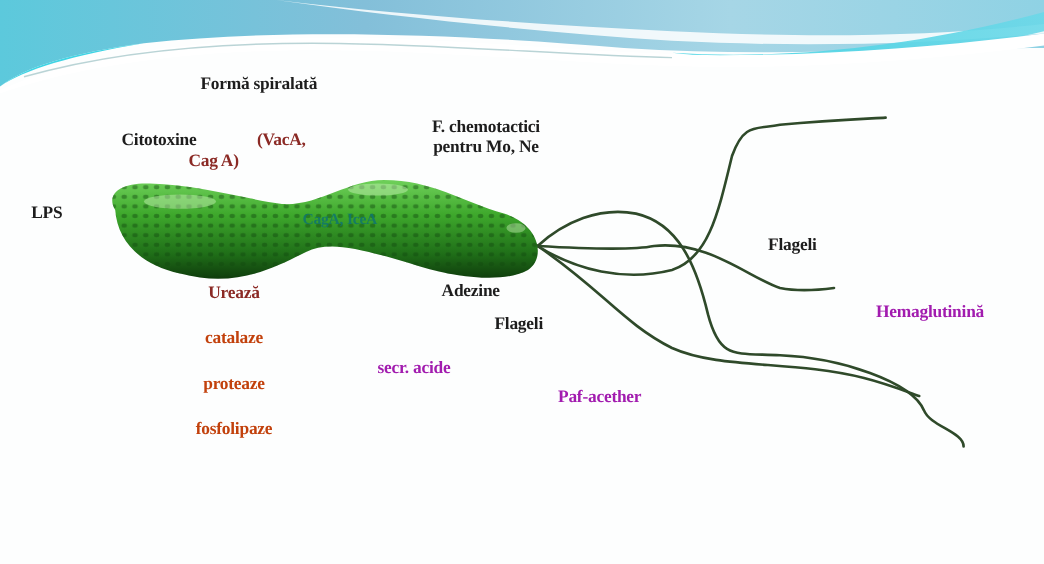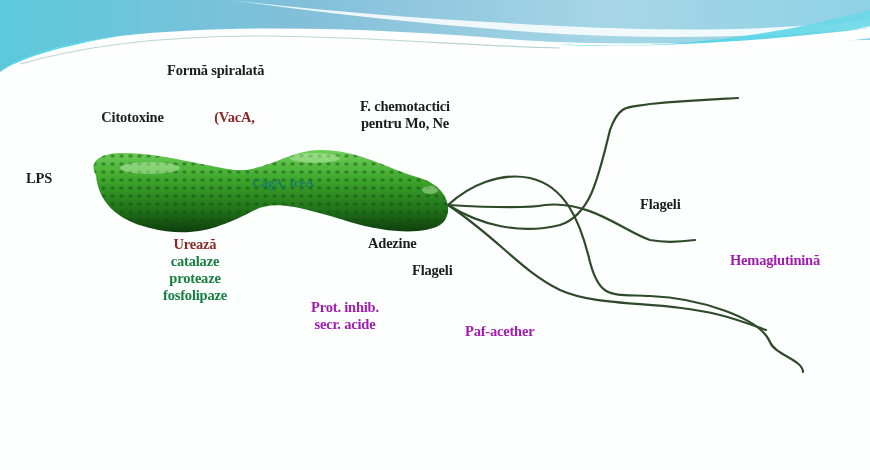--- a/index.html
+++ b/index.html
@@ -11,21 +11,21 @@
     .header { position: absolute; left: 0; top: 0; width: 870px; height: 110px; }
     .diagram { position: absolute; left: 0; top: 0; width: 870px; height: 470px; }
     .label {
       position: absolute; font-family: Liberation Serif, serif;
       font-weight: bold; font-size: 14.5px; line-height: 17px; white-space: nowrap;
       letter-spacing: -0.2px;
     }
     .center { text-align: center; }
     .dark { color: #1d1d1d; }
     .red { color: #8b2a25; }
-    .gold { color: #15803d; }
+    .gold { color: #c2410c; margin-top: 21px; }
     .blue { color: #a21caf; }
     .label span { display: block; }
   </style>
 </head>
 <body>
 
 <svg class="header" viewBox="0 0 870 110" preserveAspectRatio="none">
   <defs>
     <linearGradient id="gBlue" x1="0" y1="0" x2="1" y2="0">
       <stop offset="0" stop-color="#5cc9dc"></stop>
@@ -74,20 +74,21 @@
     <ellipse cx="430" cy="190" rx="8" ry="4" fill="#d9f8c8" opacity="0.4"></ellipse>
   </g>
 </svg>
 
 <div class="label dark" style="left:167px; top:62px;">Formă spiralată</div>
 
 <div class="label dark center" style="left:83px; top:109px; width:190px;">
   <div>
     <span style="display:inline;">Citotoxine </span><span style="display:inline;margin-left:47px;" class="red">(VacA,</span>
   </div>
+  <div class="red">Cag A)</div>
 </div>
 
 <div class="label dark center" style="left:330px; top:98px; width:150px;text-align:center;">
   <span>F. chemotactici</span>
   <span>pentru Mo, Ne</span>
 </div>
 
 <div class="label dark" style="left:26px; top:170px;">LPS</div>
 
 <div class="label" style="left:252px; top:174px; color:#0f766e; font-size:13px; opacity:0.85;">CagA, IceA</div>
@@ -98,21 +99,20 @@
 <div class="label dark" style="left:412px; top:262px;">Flageli</div>
 
 <div class="label center" style="left:130px; top:236px; width:130px;">
   <span class="red">Urează</span>
   <span class="gold">catalaze</span>
   <span class="gold">proteaze</span>
   <span class="gold">fosfolipaze</span>
 </div>
 
 <div class="label blue center" style="left:280px; top:299px; width:130px;">
-  <span>Prot. inhib.</span>
   <span>secr. acide</span>
 </div>
 
 <div class="label blue" style="left:465px; top:323px;">Paf-acether</div>
 
 <div class="label blue center" style="left:700px; top:252px; width:150px;">
   <span>Hemaglutinină</span>
 </div>
 
 </body></html>

